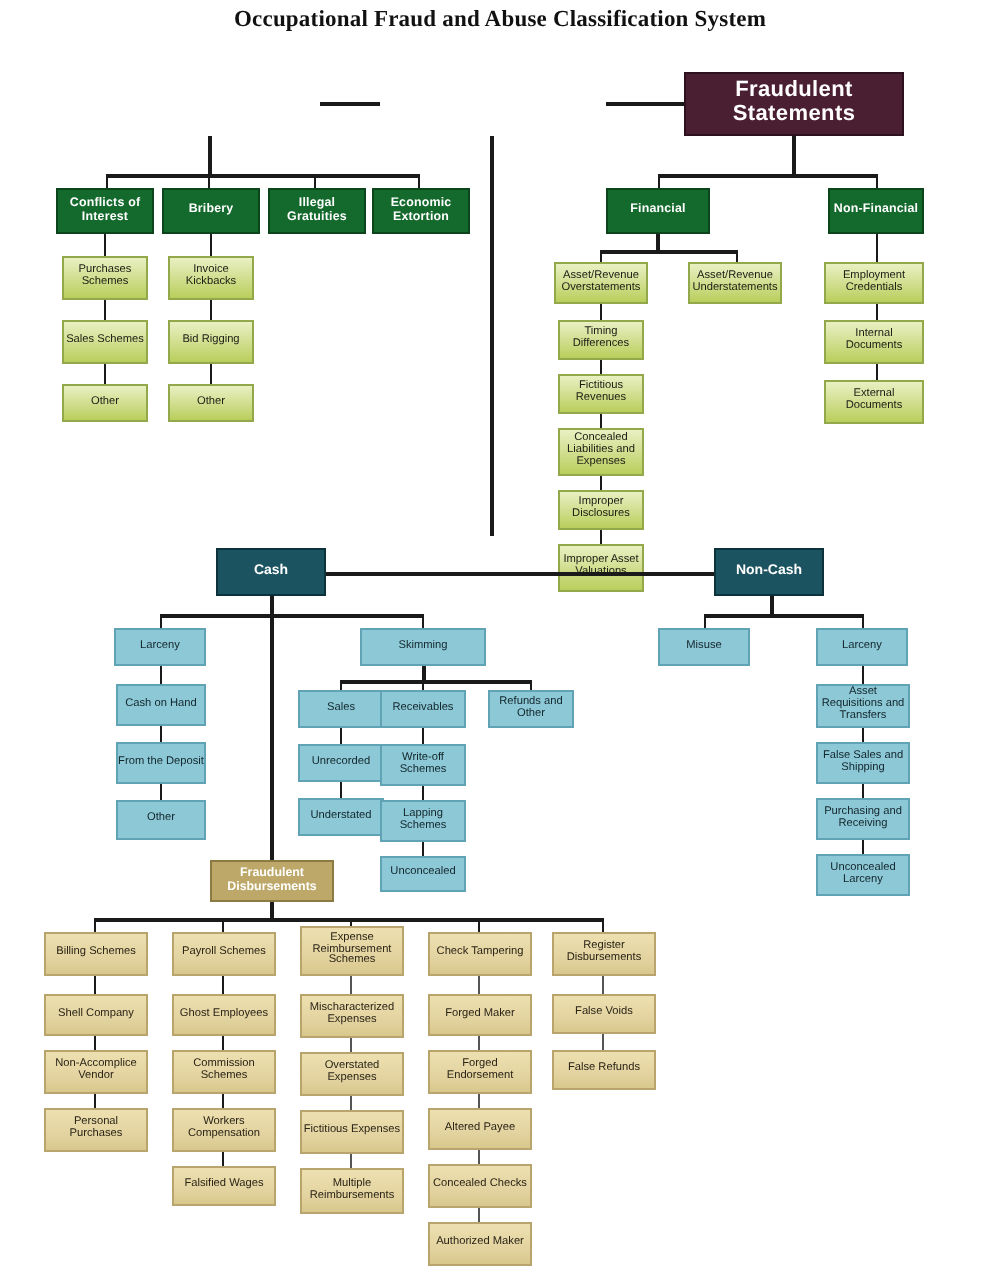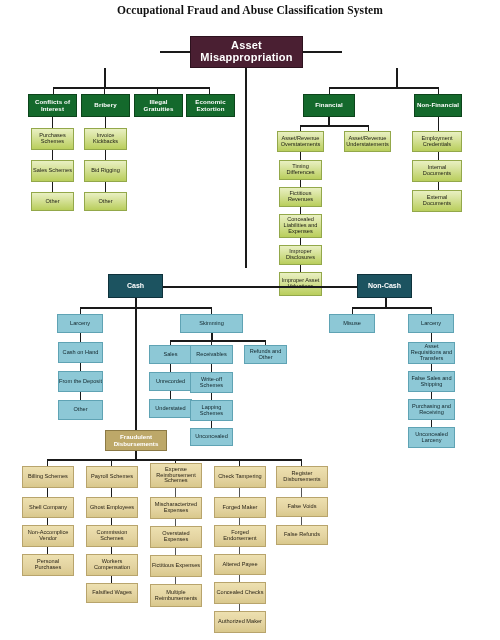--- a/index.html
+++ b/index.html
@@ -94,25 +94,25 @@
   .lnv-thin{width:1px;background:#555;}
 </style>
 </head>
 <body>
 
 <div id="canvas">
 
   <div class="title">Occupational Fraud and Abuse Classification System</div>
 
 
-  <div class="box lvl1" style="left:190px;top:36px;width:113px;height:32px;flex-direction:column;">
-    <span>Asset</span>
-    <span>Misappropriation</span>
+
+  <div class="box lvl1" style="left:342px;top:36px;width:110px;height:32px;flex-direction:column;">
+    <span>Fraudulent</span>
+    <span>Statements</span>
   </div>
-
 
   <div class="ln lnh-thick" style="left:160px;top:51px;width:30px;"></div>
   <div class="ln lnh-thick" style="left:303px;top:51px;width:39px;"></div>
 
   <div class="ln lnv-thick" style="left:104px;top:68px;height:20px;"></div>
   <div class="ln lnh-thick" style="left:53px;top:87px;width:157px;"></div>
   <div class="ln lnv" style="left:53px;top:87px;height:9px;"></div>
   <div class="ln lnv" style="left:104px;top:87px;height:9px;"></div>
   <div class="ln lnv" style="left:157px;top:87px;height:9px;"></div>
   <div class="ln lnv" style="left:209px;top:87px;height:9px;"></div>

